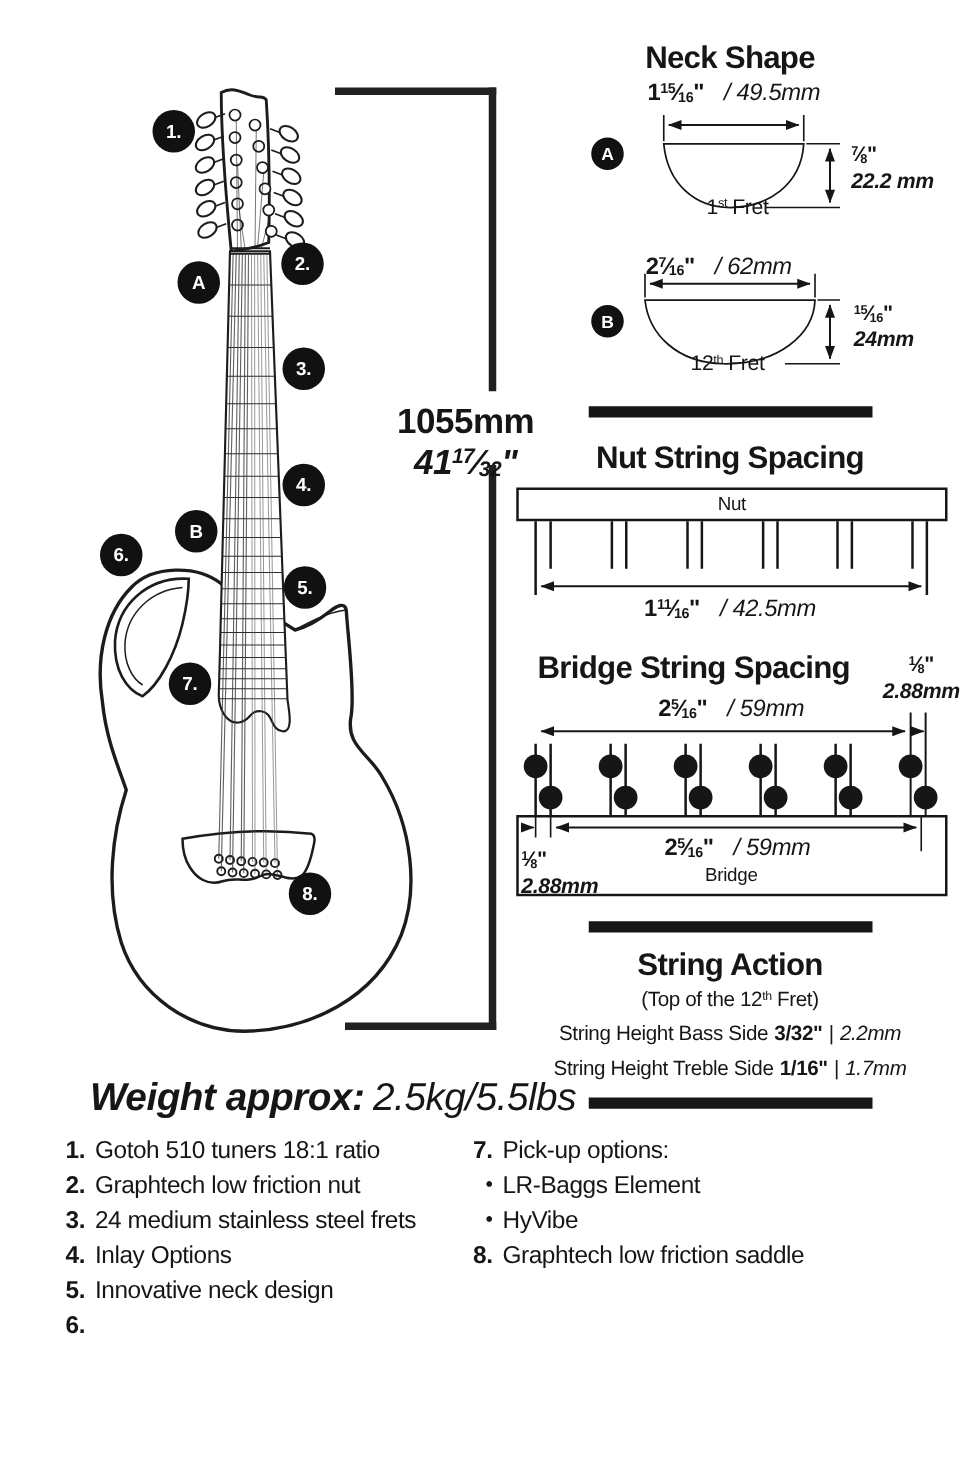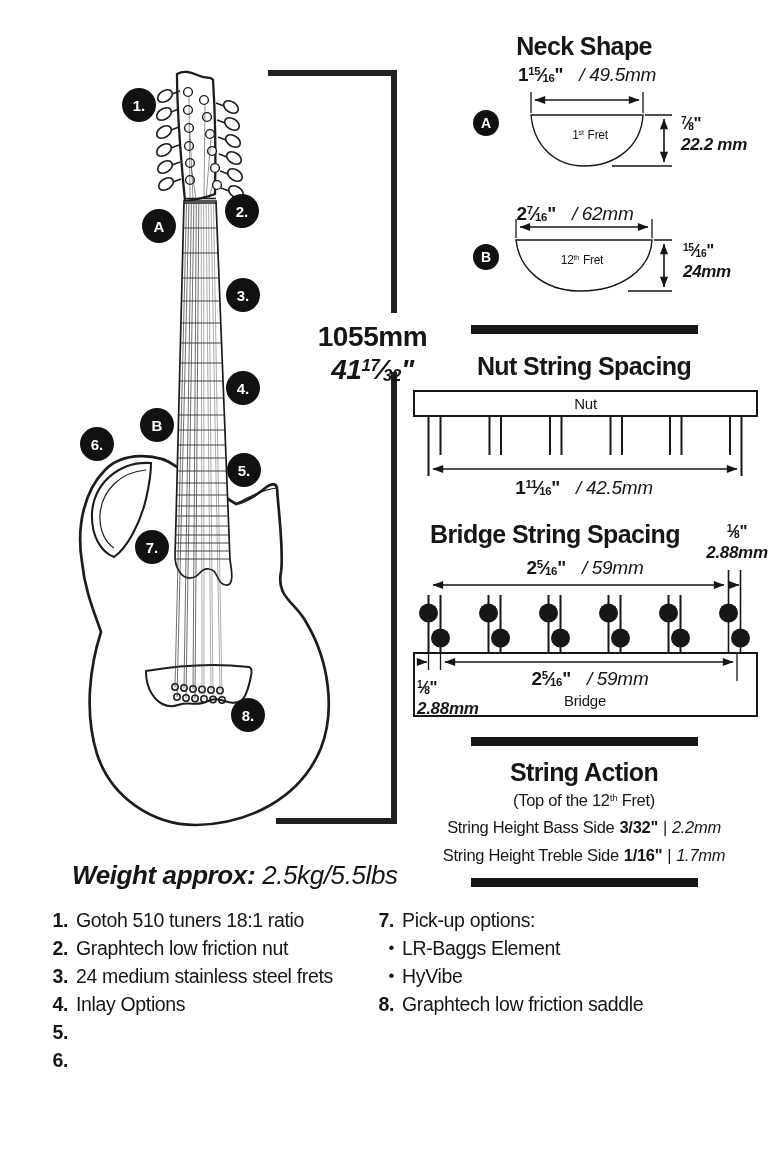--- a/index.html
+++ b/index.html
@@ -22,21 +22,21 @@
   .dim i.mm { font-style:italic; font-weight:normal; margin-left:16px; }
   sup { font-size:60%; vertical-align:0.5em; }
   sub { font-size:60%; vertical-align:-0.12em; }
   .fs { letter-spacing:-1px; }
 
   .small-dim { font-size:17px; letter-spacing:-0.3px; white-space:nowrap; line-height:1.22; }
   .small-dim b { font-weight:bold; }
   .small-dim i { font-style:italic;font-weight:bold; }
 
   
-  .fret-label { font-size:12px; letter-spacing:-0.3px; white-space:nowrap; }
+  .fret-label { font-size:17px; letter-spacing:-0.3px; white-space:nowrap;margin-top:28px; }
   .fret-label .w { margin-left:4px; }
 
   
   .callout { position:absolute; width:34px; height:34px; border-radius:50%; background:#111;
              color:#fff; font-weight:bold; font-size:15px; display:flex; align-items:center;
              justify-content:center; }
   .badge { position:absolute; width:26px; height:26px; border-radius:50%; background:#111;
            color:#fff; font-weight:bold; font-size:14px; display:flex; align-items:center;
            justify-content:center; }
 
@@ -52,21 +52,21 @@
   .box-label { font-size:15px; letter-spacing:-0.2px; }
 
   
   .sa-sub { font-size:16.5px; letter-spacing:-0.3px; }
   .sa-row { font-size:16.5px; letter-spacing:-0.3px; white-space:nowrap; }
   .sa-row b { font-weight:bold; margin-left:5px; }
   .sa-row .sep { margin:0 5px; }
   .sa-row i { font-style:italic; }
 
   
-  .weight { font-size:26px; letter-spacing:-0.4px; white-space:nowrap; }
+  .weight { font-size:31px; letter-spacing:-0.4px; white-space:nowrap; }
   .weight .wl { font-style:italic; font-weight:bold; }
   .weight .wv { font-style:italic; font-weight:normal; margin-left:7px; }
 
   
   .feat { position:absolute; }
   .frow { display:flex; height:28px; align-items:center; font-size:19.5px; letter-spacing:-0.35px; white-space:nowrap; }
   .fnum { font-weight:bold; width:26px; text-align:right; margin-right:8px; flex:0 0 auto; }
   .fbul { width:26px; text-align:right; margin-right:8px; flex:0 0 auto; font-size:17px; }
 </style>
 </head>
@@ -413,20 +413,21 @@
     <div class="frow">
         <span class="fnum">3.</span>
         <span class="ftxt">24 medium stainless steel frets</span>
       </div>
     <div class="frow">
         <span class="fnum">4.</span>
         <span class="ftxt">Inlay Options</span>
       </div>
     <div class="frow">
         <span class="fnum">5.</span>
+        <span class="ftxt">Innovative neck design</span>
       </div>
     <div class="frow">
         <span class="fnum">6.</span>
       </div>
   </div>
 
   <div class="feat" style="left:368px; top:906px;">
     <div class="frow">
         <span class="fnum">7.</span>
         <span class="ftxt">Pick-up options:</span>

